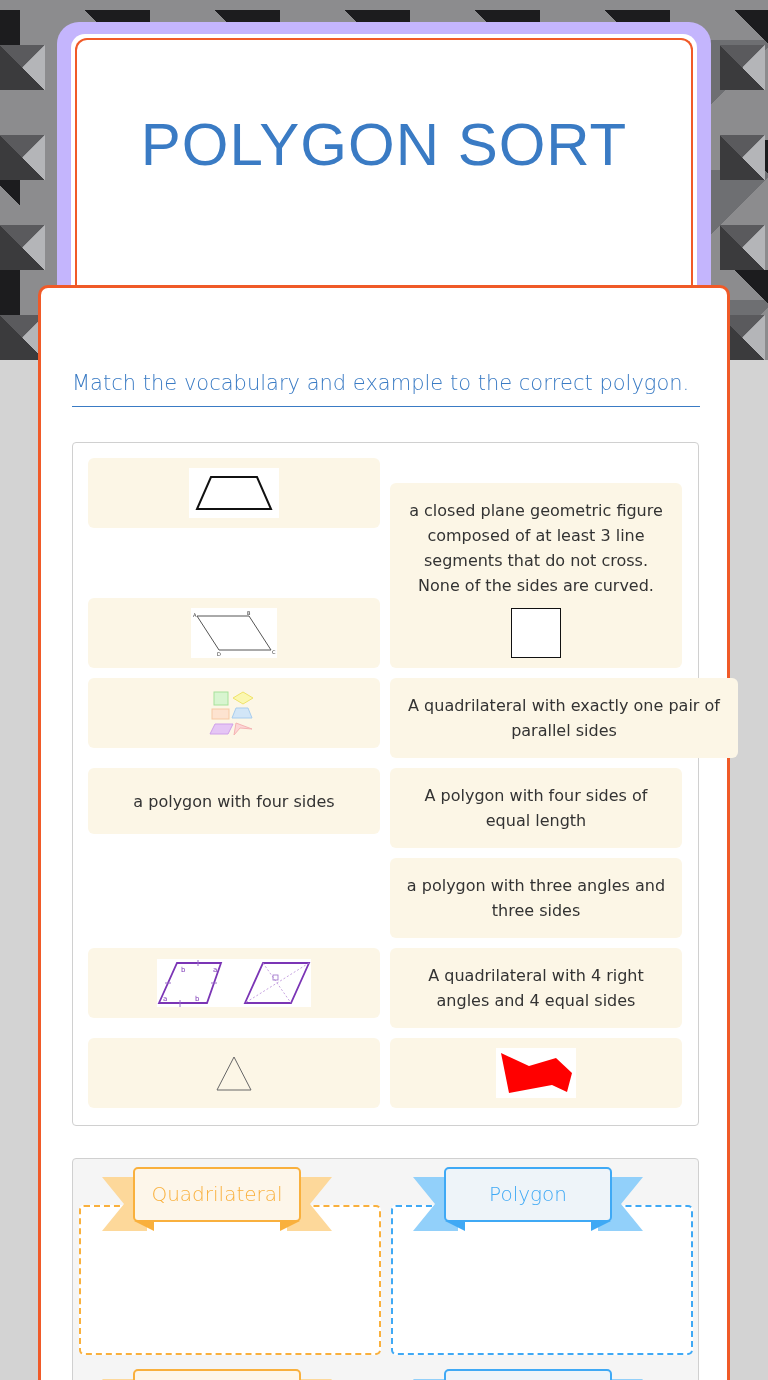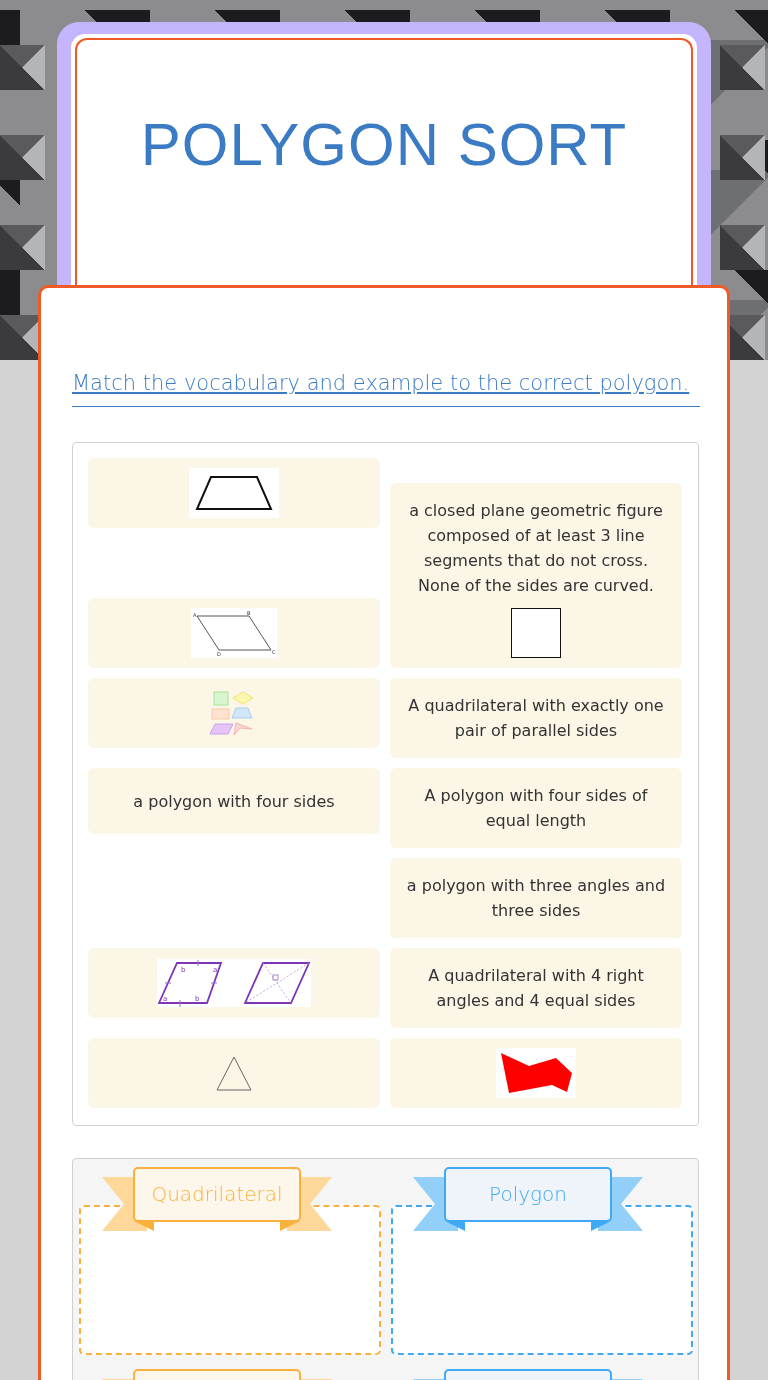--- a/index.html
+++ b/index.html
@@ -59,21 +59,20 @@
   }
   .instructions {
     position: absolute; left: 31px; top: 82px; width: 628px;
     font-family: "DejaVu Sans", sans-serif;
     font-size: 21px;
     line-height: 26px;
     color: #3a7bc4;
     font-weight: 300;
     padding-bottom: 10px;
     border-bottom: 1.5px solid #3a7bc4;
-    text-decoration: underline;
   }
   .items-box {
     position: absolute; left: 31px; top: 154px; width: 627px; height: 684px;
     border: 1px solid #d0d0d0;
     border-radius: 4px;
     background: #fff;
   }
   .tile {
     position: absolute;
     background: #fcf6e6;
@@ -164,21 +163,21 @@
     <div class="tile" style="left:15px; top:235px; width:292px; height:70px;">
       <svg width="50" height="48" viewBox="0 0 50 48">
         <rect x="5" y="3" width="14" height="13" fill="#d8f5d0" stroke="#a6e29a" stroke-width="1"></rect>
         <polygon points="34,3 44,9 34,15 24,9" fill="#fbf7b0" stroke="#efe36a" stroke-width="1"></polygon>
         <rect x="3" y="20" width="17" height="10" fill="#fde3d0" stroke="#f6c9a5" stroke-width="1"></rect>
         <polygon points="27,19 39,19 43,29 23,29" fill="#d2e6f7" stroke="#a8cdee" stroke-width="1"></polygon>
         <polygon points="6,35 24,35 19,45 1,45" fill="#e5c5f5" stroke="#cfa0ea" stroke-width="1"></polygon>
         <polygon points="27,34 43,40 31,39 25,46" fill="#fcd6d6" stroke="#f5b3b3" stroke-width="1"></polygon>
       </svg>
     </div>
-    <div class="tile" style="left:317px; top:235px; width:292px; height:80px;">
+    <div class="tile" style="left:317px; top:235px; width:348px; height:80px;">
       <span>A quadrilateral with exactly one pair of parallel sides</span>
     </div>
 
     <div class="tile" style="left:15px; top:325px; width:292px; height:66px;">
       <span>a polygon with four sides</span>
     </div>
     <div class="tile" style="left:317px; top:325px; width:292px; height:80px;">
       <span>A polygon with four sides of equal length</span>
     </div>
 

